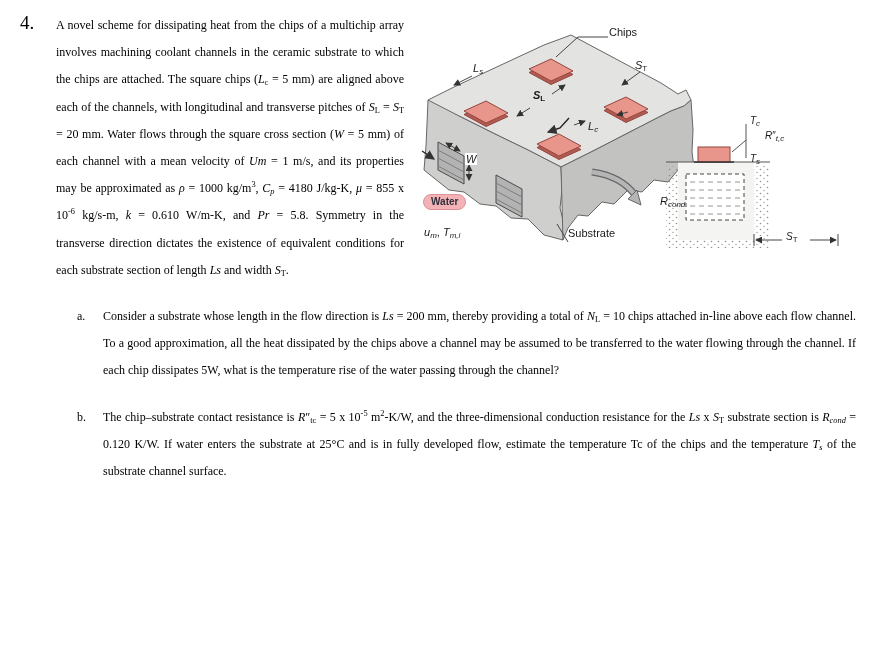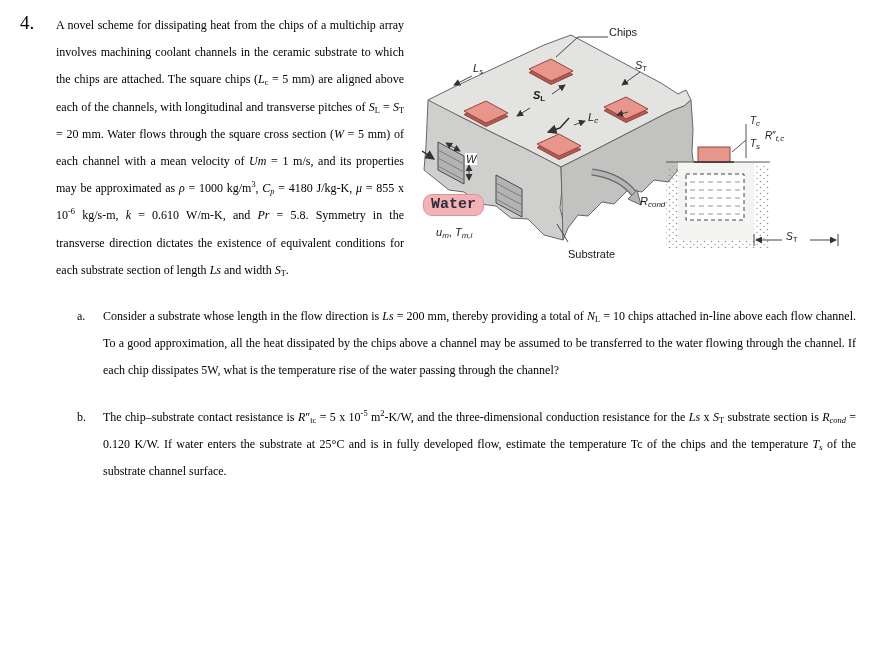--- a/index.html
+++ b/index.html
@@ -22,21 +22,21 @@
   .fig { float:right; width:440px; height:244px; margin:0 0 0 12px; position:relative; }
   .fig svg { position:absolute; left:0; top:0; }
   .flabel {
     position:absolute; white-space:nowrap;
     font-family:"Liberation Sans", sans-serif; font-size:11px; color:#1a1a1a;
   }
   .flabel .sub { font-size:8px; }
   .lab-bg { background:#ffffff; padding:0 1px; }
   .water-badge {
     background:#f3b3b6; border:1px solid #dd9297; border-radius:9px;
-    padding:1px 7px 2px 7px; font-weight:bold; font-size:15px; color:#2e2e3a;font-family:Liberation Mono, monospace;
+    padding:1px 7px 2px 7px; font-weight:bold; font-size:10px; color:#2e2e3a;
   }
   .small-lab { font-size:10px; }
 </style>
 </head>
 <body>
 
 <div class="page">
   <div class="problem">
     <span class="pnum">4.</span>
 
@@ -123,30 +123,30 @@
             <path d="M422,222 L422,234"></path>
             <path d="M366,228 L340,228" marker-end="url(#arr)"></path>
             <path d="M394,228 L420,228" marker-end="url(#arr)"></path>
           </g>
         </g>
       </svg>
 
       <div class="flabel" style="left:193px; top:14px;">Chips</div>
       <div class="flabel" style="left:219px; top:47px;"><span class="i">S</span><span class="sub">T</span></div>
       <div class="flabel" style="left:117px; top:77px;font-weight:bold;"><span class="i">S</span><span class="sub">L</span></div>
-      <div class="flabel" style="left:172px; top:99px;"><span class="i">L</span><span class="i sub">c</span></div>
+      <div class="flabel" style="left:172px; top:108px;"><span class="i">L</span><span class="i sub">c</span></div>
       <div class="flabel" style="left:57px; top:50px;"><span class="i">L</span><span class="i sub">s</span></div>
       <div class="flabel lab-bg" style="left:49px; top:141px;"><span class="i">W</span></div>
       <div class="flabel water-badge" style="left:7px; top:182px;">Water</div>
-      <div class="flabel" style="left:20px; top:214px;"><span class="i">u</span><span class="i sub">m</span><span>, </span><span class="i">T</span><span class="i sub">m,i</span></div>
-      <div class="flabel" style="left:224px; top:183px;"><span class="i">R</span><span class="i sub">cond</span></div>
-      <div class="flabel" style="left:152px; top:236px;">Substrate</div>
+      <div class="flabel" style="left:8px; top:214px;"><span class="i">u</span><span class="i sub">m</span><span>, </span><span class="i">T</span><span class="i sub">m,i</span></div>
+      <div class="flabel" style="left:224px; top:183px;padding-left:20px;"><span class="i">R</span><span class="i sub">cond</span></div>
+      <div class="flabel" style="left:152px; top:215px;">Substrate</div>
       <div class="flabel small-lab" style="left:334px; top:103px;"><span class="i">T</span><span class="i sub">c</span></div>
       <div class="flabel small-lab" style="left:349px; top:118px;"><span class="i">R</span><span>″</span><span class="i sub">t,c</span></div>
-      <div class="flabel small-lab" style="left:334px; top:126px;"><span class="i">T</span><span class="i sub">s</span></div>
+      <div class="flabel small-lab" style="left:334px; top:141px;"><span class="i">T</span><span class="i sub">s</span></div>
       <div class="flabel small-lab lab-bg" style="left:369px; top:219px;"><span class="i">S</span><span class="sub">T</span></div>
     </div>
 
     <div class="para"><span>A novel scheme for dissipating heat from the chips of a multichip array involves machining coolant channels in the ceramic substrate to which the chips are attached. The square chips (</span><span class="i">L</span><span class="sub">c</span><span> = 5 mm) are aligned above each of the channels, with longitudinal and transverse pitches of </span><span class="i">S</span><span class="sub">L</span><span> = </span><span class="i">S</span><span class="sub">T</span><span> = 20 mm. Water flows through the square cross section (</span><span class="i">W</span><span> = 5 mm) of each channel with a mean velocity of </span><span class="i">Um</span><span> = 1 m/s, and its properties may be approximated as </span><span class="i">ρ</span><span> = 1000 kg/m</span><span class="sup">3</span><span>, </span><span class="i">C</span><span class="i sub">p</span><span> = 4180 J/kg-K, </span><span class="i">μ</span><span> = 855 x 10</span><span class="sup">-6</span><span> kg/s-m, </span><span class="i">k</span><span> = 0.610 W/m-K, and </span><span class="i">Pr</span><span> = 5.8. Symmetry in the transverse direction dictates the existence of equivalent conditions for each substrate section of length </span><span class="i">Ls</span><span> and width </span><span class="i">S</span><span class="sub">T</span><span>.</span></div>
 
     <div class="para part">
       <span class="plabel">a.</span><span><span>Consider a substrate whose length in the flow direction is </span><span class="i">Ls</span><span> = 200 mm, thereby providing a total of </span><span class="i">N</span><span class="sub">L</span><span> = 10 chips attached in-line above each flow channel. To a good approximation, all the heat dissipated by the chips above a channel may be assumed to be transferred to the water flowing through the channel. If each chip dissipates 5W, what is the temperature rise of the water passing through the channel?</span></span>
     </div>
 
     <div class="para part">

